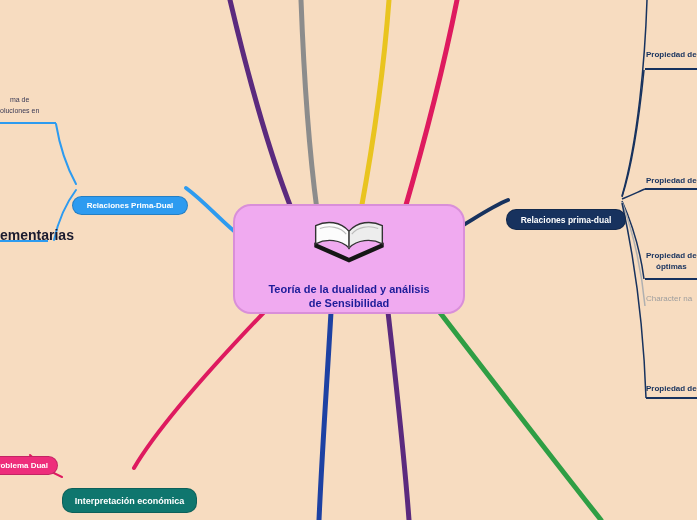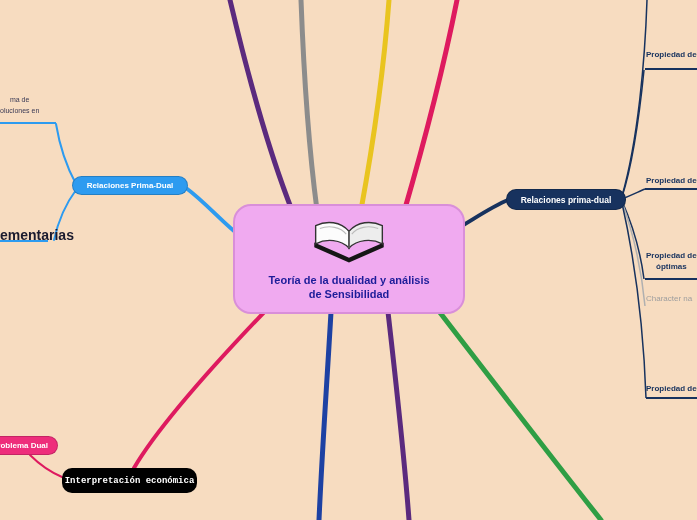--- a/index.html
+++ b/index.html
@@ -4,24 +4,24 @@
 <style>
   html,body{margin:0;padding:0;}
   body{font-family:"Liberation Sans",sans-serif;}
   #canvas{position:relative;width:697px;height:520px;overflow:hidden;background:#f7dcc0;}
   #branch-layer{position:absolute;left:0;top:0;z-index:1;}
   .node{position:absolute;z-index:2;box-sizing:border-box;text-align:center;}
   
   .center-topic{left:233px;top:204px;width:232px;height:110px;border-radius:18px;
     background:#f0aaf0;border:2px solid #d98fd9;text-align:center;cursor:pointer;}
   .center-topic .book{margin-top:10px;}
-  .center-title{font-size:11px;font-weight:bold;color:#1c1c99;line-height:1.3;margin-top:3px;}
+  .center-title{font-size:11px;font-weight:bold;color:#1c1c99;line-height:1.3;margin-top:12px;}
   
   .pill{border-radius:10px;color:#fff;font-weight:bold;text-align:center;cursor:pointer;
-    border:1px solid rgba(0,0,0,0.18);white-space:nowrap;}
+    border:1px solid rgba(0,0,0,0.18);white-space:nowrap;margin-top:20px;}
   .pill-left{left:72px;top:176px;width:116px;height:19px;line-height:18px;font-size:8px;}
   .pill-right{left:506px;top:189px;width:120px;height:21px;line-height:20px;font-size:8.5px;}
   .pill-bottom{left:62px;top:468px;width:135px;height:25px;line-height:24px;font-size:9px;}
   .pill-edge{left:-18px;top:436px;height:19px;line-height:18px;font-size:8px;padding:0 9px;}
   
   .r-item{left:646px;white-space:nowrap;font-weight:bold;font-size:8px;color:#17325e;cursor:pointer;}
   .r-item.muted{color:#9e9e9e;font-weight:normal;}
   .r-1{top:50px;} .r-2{top:176px;} .r-3{top:251px;line-height:1.35;} .r-4{top:294px;} .r-5{top:384px;}
   
   .l-item{left:0;white-space:nowrap;color:#3a3a55;cursor:pointer;}
@@ -79,21 +79,21 @@
       <span>de Sensibilidad</span>
     </div>
   </div>
 
   <div class="node pill pill-left" style="background: rgb(45, 155, 240);">
     <span>Relaciones Prima-Dual</span>
   </div>
   <div class="node pill pill-right" style="background: rgb(23, 50, 94);">
     <span>Relaciones prima-dual</span>
   </div>
-  <div class="node pill pill-bottom" style="background: #000000; font-family: Liberation Mono, monospace;">
+  <div class="node pill pill-bottom" style="background: #0f766e;">
     <span>Interpretación económica</span>
   </div>
   <div class="node pill pill-edge" style="background: rgb(238, 45, 123);">
     <span>Problema Dual</span>
   </div>
 
   <div class="node l-item l-1">
     <span>ma de</span><br>
     <span>oluciones en</span>
   </div>

